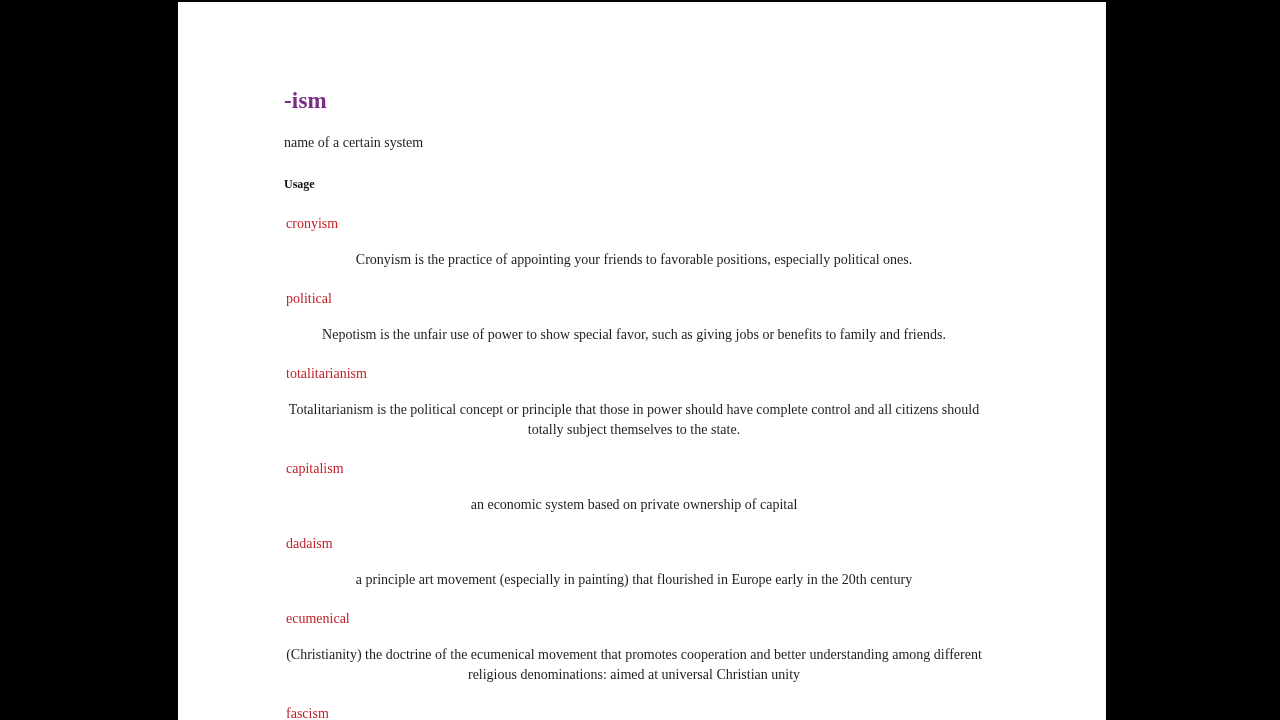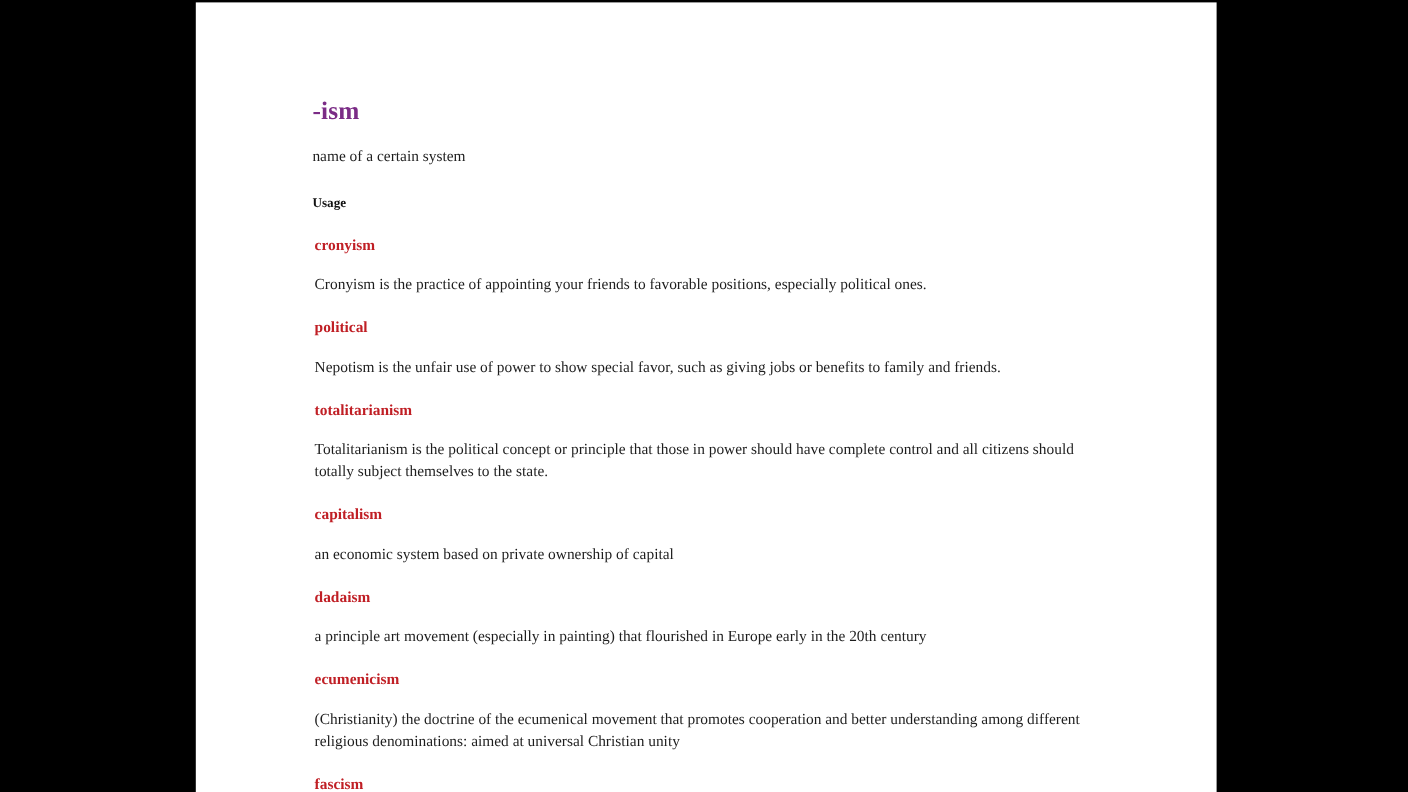--- a/index.html
+++ b/index.html
@@ -48,30 +48,31 @@
   .usage-heading{
     color:#111111;
     font-size:12px;
     font-weight:bold;
     line-height:19px;
     margin-bottom:15px;
   }
   .entry-term{
     color:var(--term-color);
     font-size:14px;
-    font-weight:bold;
+    font-weight:normal;
     line-height:17px;
     margin-bottom:14px;
   }
   .entry-def{
     color:var(--body-color);
     font-size:14px;
     line-height:20px;
     margin-bottom:12px;
     max-width:704px;
+    text-align:center;
   }
   .entry-def:empty{margin-bottom:0;}
 </style>
 </head>
 <body>
 
 <div class="frame">
   <div class="page">
 
     <h1 class="suffix-title">-ism</h1>
@@ -99,21 +100,21 @@
       <h3 class="entry-term">capitalism</h3>
       <p class="entry-def">an economic system based on private ownership of capital</p>
     </div>
 
     <div>
       <h3 class="entry-term">dadaism</h3>
       <p class="entry-def">a principle art movement (especially in painting) that flourished in Europe early in the 20th century</p>
     </div>
 
     <div>
-      <h3 class="entry-term">ecumenicism</h3>
+      <h3 class="entry-term">ecumenical</h3>
       <p class="entry-def">(Christianity) the doctrine of the ecumenical movement that promotes cooperation and better understanding among different religious denominations: aimed at universal Christian unity</p>
     </div>
 
     <div>
       <h3 class="entry-term">fascism</h3>
       <p class="entry-def"></p>
     </div>
 
   </div>
 </div>

